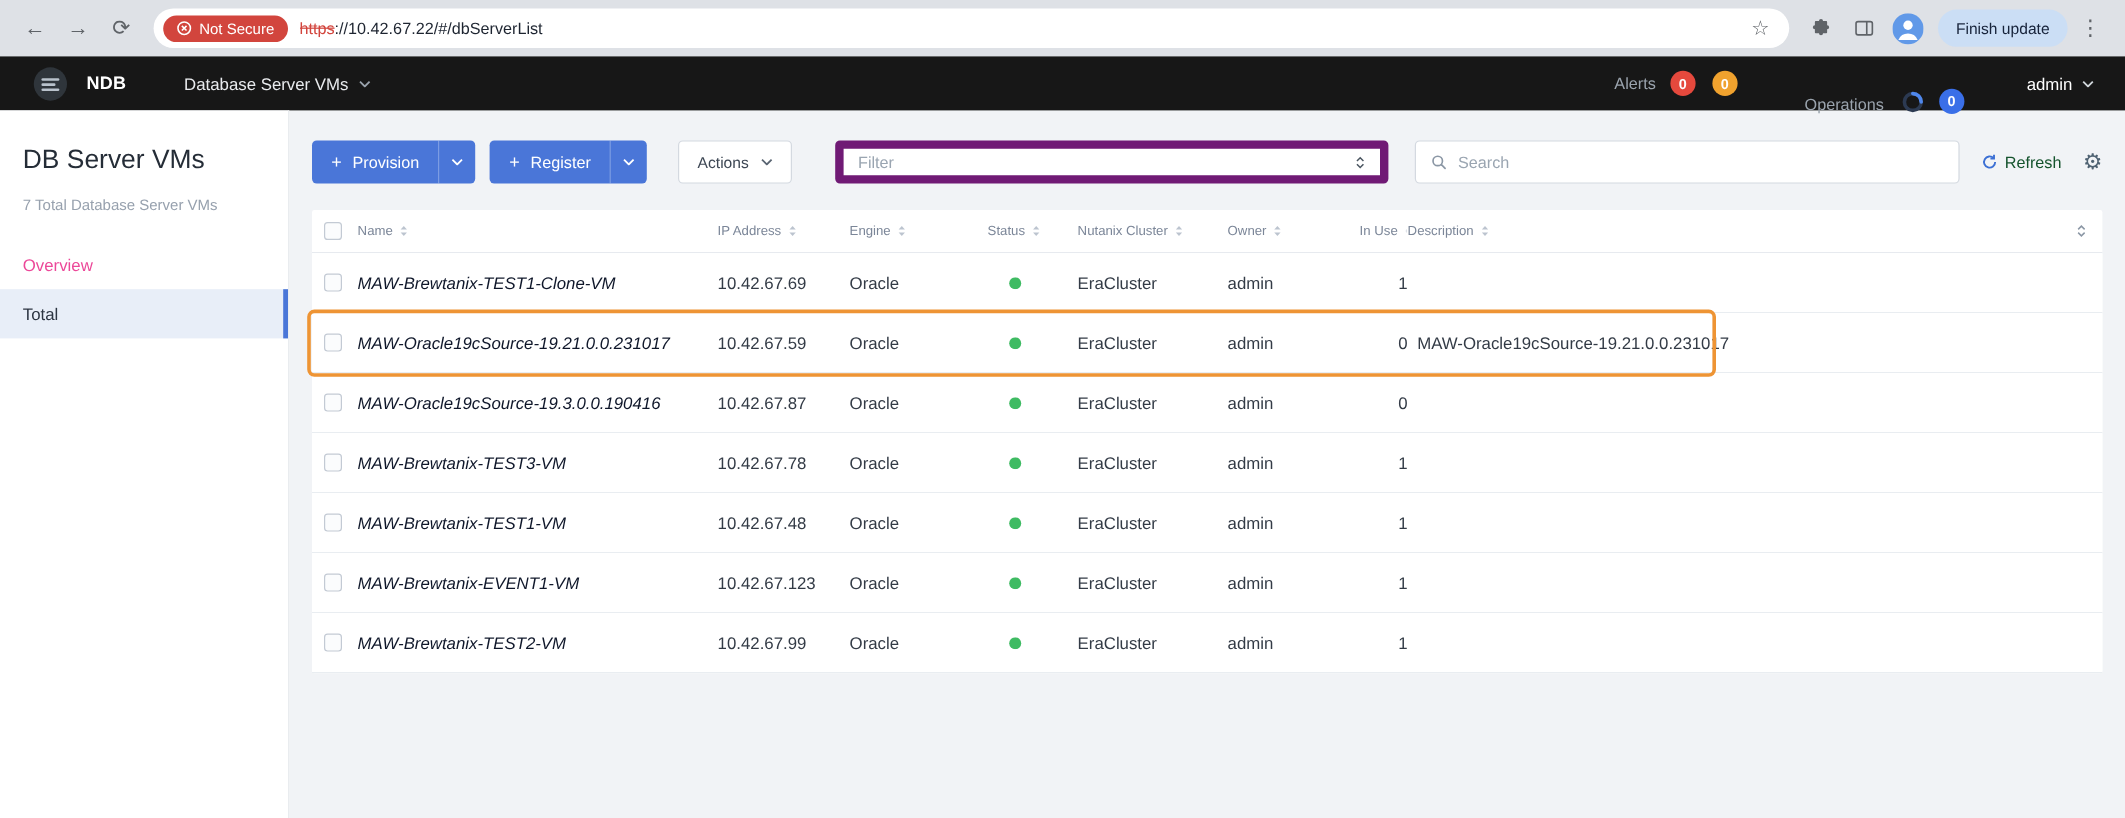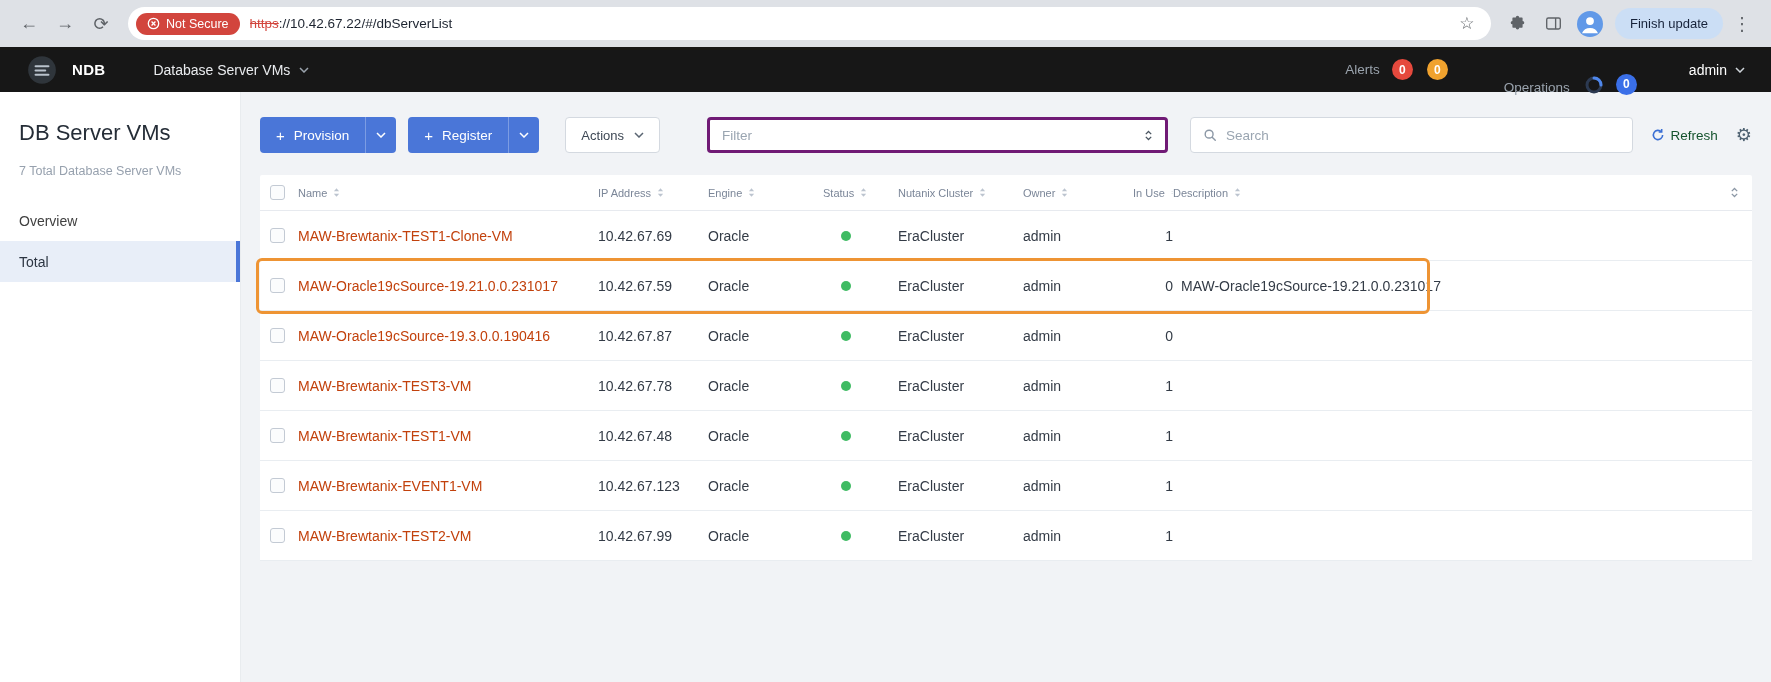--- a/index.html
+++ b/index.html
@@ -30,50 +30,50 @@
   .ops-ring{margin-left:14px;}
   .user-menu{margin-left:52px;font-size:14px;color:#fff;display:flex;align-items:center;gap:8px;}
   .ops-group{margin-left:56px;display:flex;align-items:flex-end;margin-top:29px;}
 
   
   .content{display:flex;height:633px;}
   .sidebar{width:241px;background:#fff;border-right:1px solid #e9ecef;padding-top:28px;flex:0 0 auto;}
   .sidebar-title{font-size:22px;color:#252d37;font-weight:500;padding:0 19px;}
   .sidebar-subtitle{margin-top:18px;font-size:12.5px;color:#97a1ae;padding:0 19px;}
   .sidebar-items{margin-top:22px;}
-  .side-item{height:41px;display:flex;align-items:center;padding:0 19px;font-size:14px;color:#404040;cursor:default;}
+  .side-item{height:41px;display:flex;align-items:center;padding:0 19px;font-size:14px;color:#ec4899;cursor:default;}
   .side-item.active{background:#e8eef8;border-right:4px solid var(--accent,#4a76d8);color:#2c3542;}
 
   .main{flex:1;padding:25px 19px 0 19px;position:relative;min-width:0;}
 
   
   .toolbar{display:flex;align-items:center;height:36px;}
   .split-btn{display:inline-flex;height:36px;border-radius:4px;overflow:hidden;background:var(--accent,#4a76d8);color:#fff;font-size:13.5px;flex:0 0 auto;}
   .split-main{display:flex;align-items:center;gap:9px;padding:0 16px;}
   .split-plus{font-size:15px;font-weight:400;}
   .split-caret{width:31px;display:flex;align-items:center;justify-content:center;border-left:1px solid rgba(255,255,255,.28);}
   .btn-register{margin-left:12px;}
   .btn-plain{margin-left:26px;height:36px;background:#fff;border:1px solid #d4d9e0;border-radius:4px;display:flex;align-items:center;gap:10px;padding:0 15px;font-size:13px;color:#3d4754;flex:0 0 auto;}
-  .filter-box{margin-left:47px;width:461px;height:36px;background:#fff;border:3px solid #701a75;border-radius:4px;display:flex;align-items:center;padding:0 12px;flex:0 0 auto;}
+  .filter-box{margin-left:36px;width:461px;height:36px;background:#fff;border:7px solid #701a75;border-radius:4px;display:flex;align-items:center;padding:0 12px;flex:0 0 auto;}
   .filter-ph{font-size:13.5px;color:#9aa5b1;flex:1;}
   .search-box{margin-left:22px;flex:1;height:36px;background:#fff;border:1px solid #d4d9e0;border-radius:4px;display:flex;align-items:center;gap:9px;padding:0 12px;min-width:0;}
   .search-box input{border:none;outline:none;flex:1;font-size:13.5px;color:#0c4a6e;font-family:inherit;background:transparent;min-width:0;}
   .search-box input::placeholder{color:#9aa5b1;}
   .refresh-link{margin-left:18px;display:flex;align-items:center;gap:6px;color:#14532d;font-size:13.5px;flex:0 0 auto;cursor:default;}
   .gear{margin-left:18px;color:#4f6272;font-size:18px;flex:0 0 auto;line-height:1;}
 
   
   .table{margin-top:22px;background:#fff;position:relative;width:1492px;border-radius:2px;}
   .row{display:grid;grid-template-columns:38px 300px 110px 115px 75px 125px 110px 40px minmax(0,1fr) 36px;align-items:center;}
   .thead{height:36px;border-bottom:1px solid #e7eaef;}
   .th{display:flex;align-items:center;gap:6px;font-size:11px;color:#7b8698;white-space:nowrap;overflow:hidden;}
   .th.right{justify-content:flex-end;}
   .tr{height:50px;border-bottom:1px solid #e9edf1;background:#fff;}
   .cell{font-size:14px;color:#333b46;white-space:nowrap;overflow:hidden;}
-  .cell.name{color:#c2410c;}
+  .cell.name{color:#0f172a;font-style:italic;}
   .cell.right{text-align:right;}
   .cell.desc{padding-left:8px;}
   .cb-cell{display:flex;align-items:center;padding-left:10px;}
   .checkbox{width:15px;height:15px;border:1.5px solid #c3cad4;border-radius:3px;background:#fbfcfd;display:inline-block;}
   .status-cell{display:flex;align-items:center;padding-left:18px;}
   .dot{width:10px;height:10px;border-radius:50%;background:var(--green,#3fbb63);display:inline-block;}
   .trail-cell{display:flex;align-items:center;justify-content:center;}
   .highlight-box{position:absolute;left:-4px;width:1174px;height:56px;border:3px solid var(--orange,#ee9434);border-radius:6px;pointer-events:none;display:none;}
 </style>
 </head>

